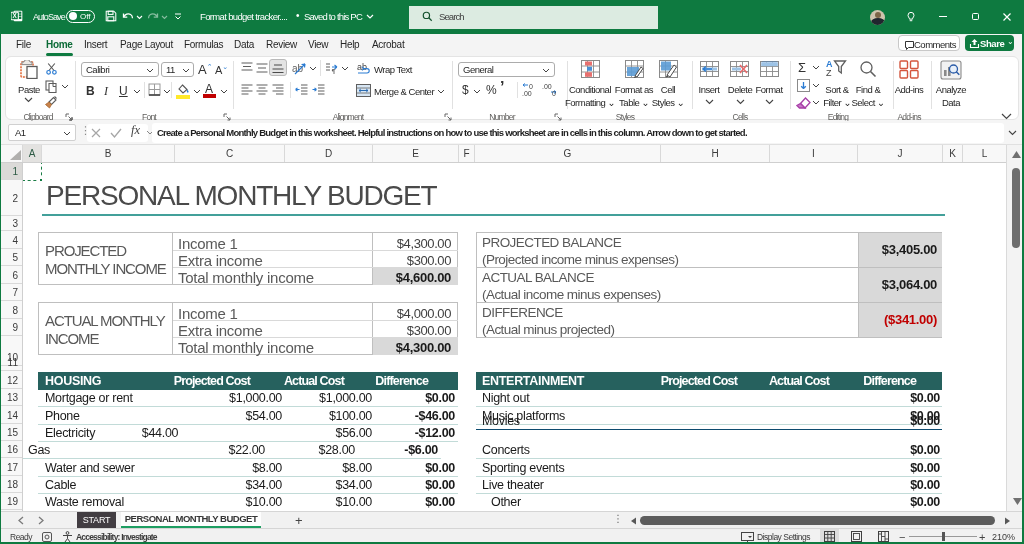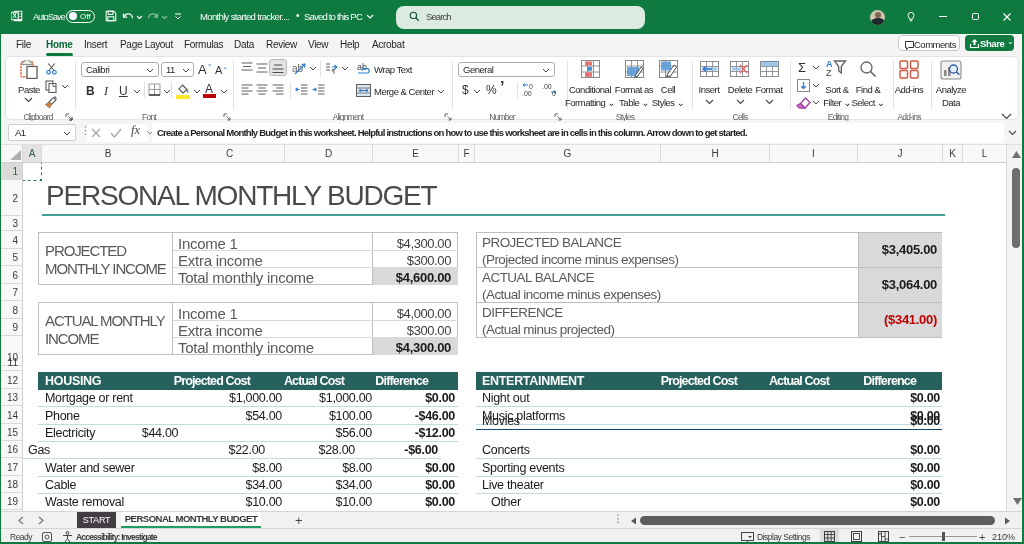--- a/index.html
+++ b/index.html
@@ -92,28 +92,28 @@
     <path d="M13.5 8.5 C12 5.5, 8 3.5, 4.5 5.5 C2.5 6.7, 2 8.5, 2 10.5" fill="none" stroke="#fff" stroke-width="1.7"></path>
   </svg>
   <svg class="abs" style="left:161px;top:15px;opacity:0.5" width="7" height="5" viewBox="0 0 7 5">
       <path d="M1 1 l2.5 2.5 L6 1" fill="none" stroke="#fff" stroke-width="1.1"></path>
     </svg>
 
   <svg class="abs" style="left:174px;top:13px" width="8" height="8" viewBox="0 0 8 8">
     <path d="M1 1 h6" stroke="#fff" stroke-width="1"></path>
     <path d="M1.5 3.5 l2.5 2.5 l2.5 -2.5" fill="none" stroke="#fff" stroke-width="1"></path>
   </svg>
-  <span class="abs" style="left:200px;top:11px;font-size:9.5px;letter-spacing:-0.65px;color:#fff;">Monthly started tracker....</span>
+  <span class="abs" style="left:200px;top:11px;font-size:9.5px;letter-spacing:-0.65px;color:#fff;">Format budget tracker....</span>
   <span class="abs" style="left:296px;top:10px;font-size:10px;color:#fff;">•</span>
   <span class="abs" style="left:304px;top:11px;font-size:9.5px;letter-spacing:-0.8px;color:#fff;">Saved to this PC</span>
   <svg class="abs" style="left:366px;top:14px" width="8" height="6" viewBox="0 0 8 6">
       <path d="M1 1 l3 3 L7 1" fill="none" stroke="#fff" stroke-width="1.2"></path>
     </svg>
 
-  <div class="abs" style="left:396px;top:6px;width:249px;height:23px;background:#dcebe1;border-radius:8px;">
+  <div class="abs" style="left:409px;top:6px;width:249px;height:23px;background:#dcebe1;border-radius:0;">
     <svg class="abs" style="left:13px;top:5px" width="11" height="11" viewBox="0 0 13 13">
       <circle cx="5.2" cy="5.2" r="3.7" fill="none" stroke="#14512e" stroke-width="1.4"></circle>
       <path d="M8 8 l3.5 3.5" stroke="#14512e" stroke-width="1.4"></path>
     </svg>
     <span class="abs" style="left:30px;top:5px;font-size:9.5px;letter-spacing:-0.9px;color:#3f3f3f;">Search</span>
   </div>
 
   <div class="abs" style="left:870px;top:10px;width:15px;height:15px;border-radius:50%;background:#cfc4ae;overflow:hidden;">
     <div class="abs" style="left:4.5px;top:2px;width:6px;height:6px;border-radius:50%;background:#7d6547;"></div>
     <div class="abs" style="left:0.5px;top:8px;width:14px;height:8px;border-radius:50% 50% 0 0;background:#20262e;"></div>

